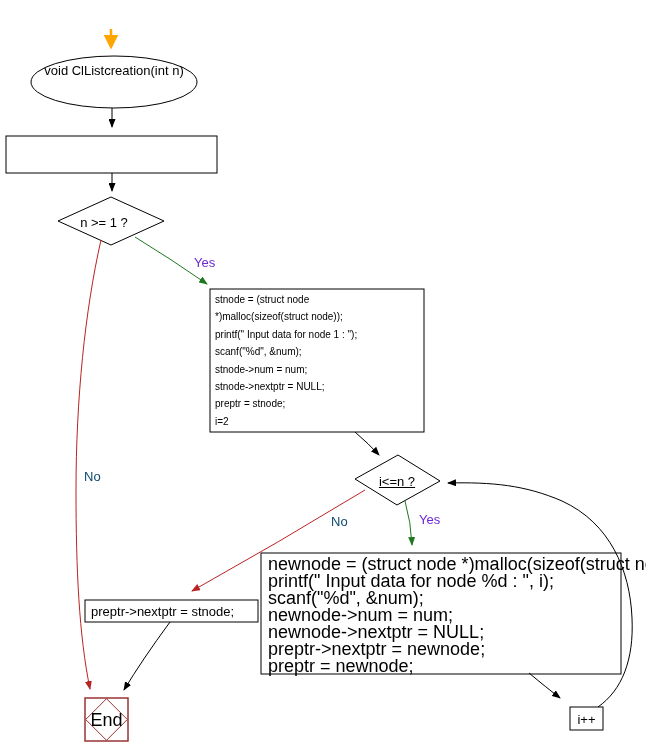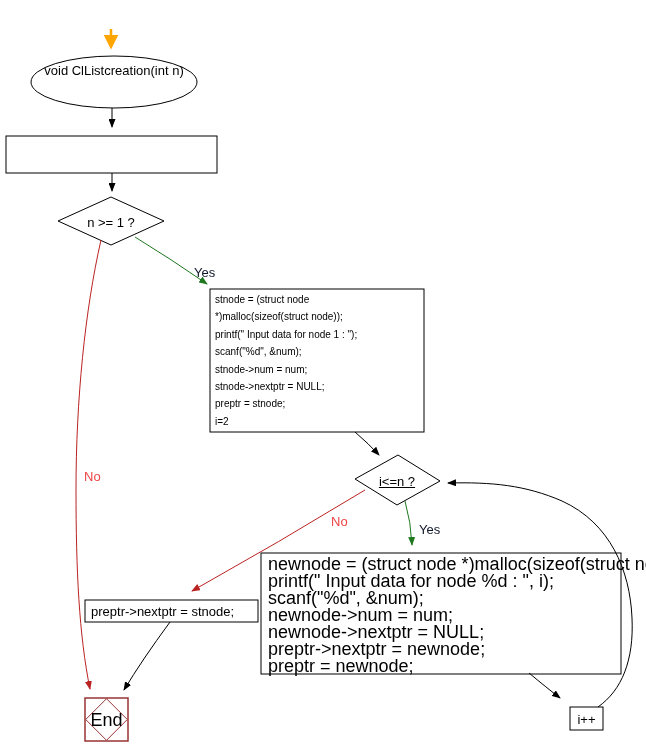--- a/index.html
+++ b/index.html
@@ -8,22 +8,22 @@
     width:646px;height:753px;
     background:#ffffff;
     font-family:"Liberation Sans","DejaVu Sans",sans-serif;
     color:#000;
     overflow:hidden;
   }
   svg.overlay{position:absolute;left:0;top:0;}
   .lbl{position:absolute;font-size:13px;line-height:17px;white-space:pre;}
   .lbl.center{text-align:center;}
   .edge-lbl{position:absolute;font-size:13px;font-weight:normal;}
-  .yes{color:#0f172a;margin-top:10px;}
-  .no{color:#ef4444;}
+  .yes{color:#6d28d9;}
+  .no{color:#0c4a6e;}
   .multiline{white-space:pre;}
 </style>
 </head>
 <body>
 
 <div class="canvas">
 
   <svg class="overlay" width="646" height="753" viewBox="0 0 646 753">
     <defs>
       <marker id="mk-black" markerWidth="9" markerHeight="7" refX="8" refY="3.5" orient="auto">
@@ -60,21 +60,21 @@
     <path d="M365,490 Q278,543 192,591" stroke="#bb2222" stroke-width="1" fill="none" marker-end="url(#mk-red)"></path>
     <path d="M101,240 C85,310 76,400 76,490 C76,570 79,635 90,689" stroke="#bb2222" stroke-width="1" fill="none" marker-end="url(#mk-red)"></path>
     <path d="M170,622 Q142,660 124,690" stroke="#000000" stroke-width="1" fill="none" marker-end="url(#mk-black)"></path>
     <path d="M529,673 Q547,688 560,698" stroke="#000000" stroke-width="1" fill="none" marker-end="url(#mk-black)"></path>
     <path d="M598,707 C622,690 634,660 632,618 C630,570 610,523 562,501 C525,485 492,482 448,483" stroke="#000000" stroke-width="1" fill="none" marker-end="url(#mk-black)"></path>
   </svg>
 
   <div class="lbl center" style="left:39px;top:61px;width:150px;line-height:19px;white-space:normal;">void ClListcreation(int n)</div>
 
 
-  <div class="lbl center" style="left:61px;top:214px;width:100px;">n &gt;= 1 ?</div>
+  <div class="lbl center" style="left:54px;top:214px;width:100px;">n &gt;= 1 ?</div>
 
   <div class="lbl multiline" style="left:215px;top:291px;line-height:17.4px;font-size:10px;">stnode = (struct node
 *)malloc(sizeof(struct node));
 printf(" Input data for node 1 : ");
 scanf("%d", &amp;num);
 stnode-&gt;num = num;
 stnode-&gt;nextptr = NULL;
 preptr = stnode;
 i=2</div>
 

